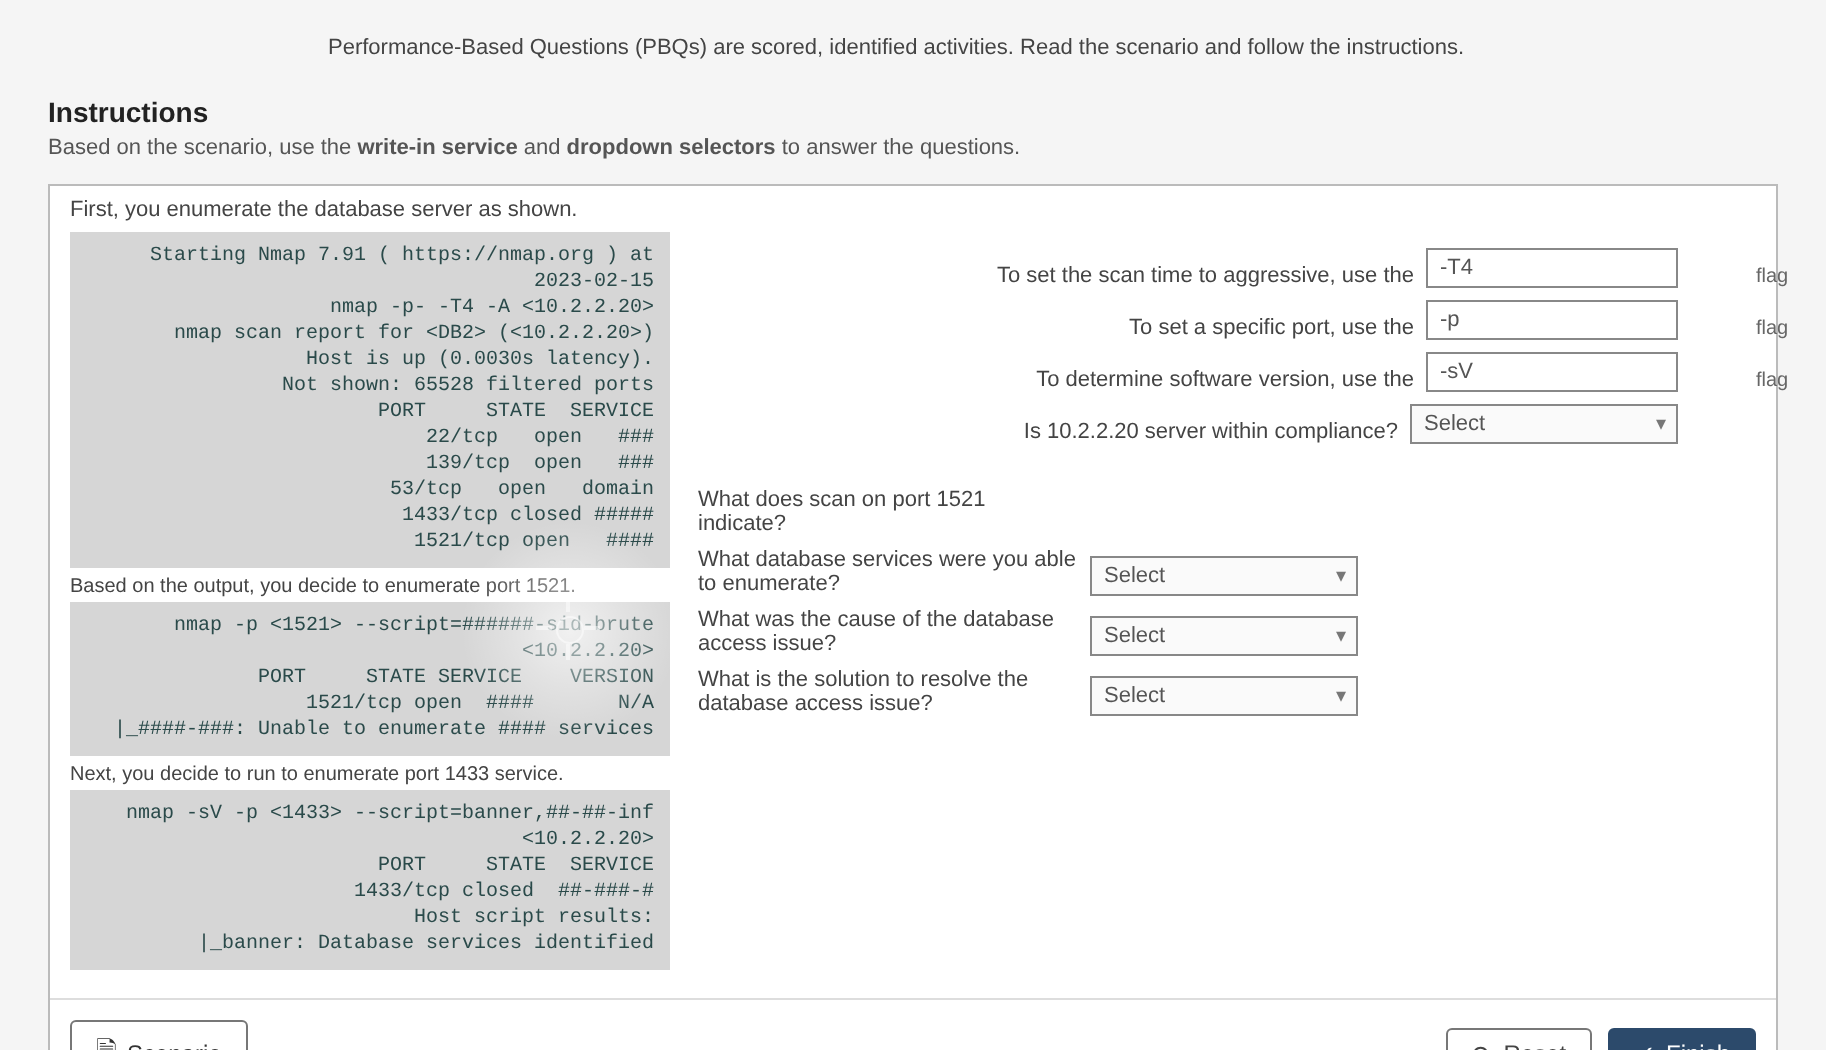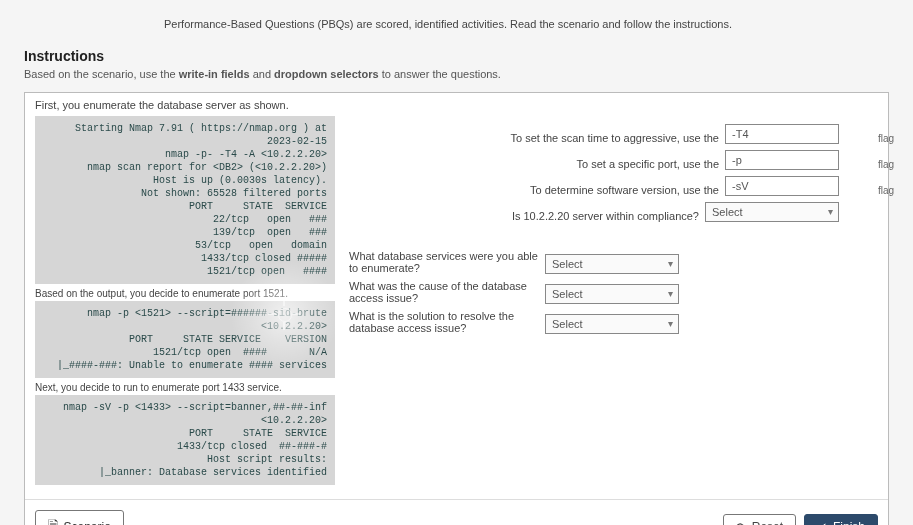--- a/index.html
+++ b/index.html
@@ -79,21 +79,21 @@
     color: #444;
     text-align: right;
     flex: 1;
   }
   .q-label.left { text-align: left; flex: 0 0 190px; }
   .input-box {
     border: 1px solid #888;
     background: #fff;
     font-size: 11px;
     padding: 3px 6px;
-    width: 114px;
+    width: 126px;
     color: #555;
   }
   .select-box {
     border: 1px solid #888;
     background: #fafafa;
     font-size: 11px;
     padding: 3px 18px 3px 6px;
     width: 134px;
     color: #555;
     position: relative;
@@ -171,21 +171,21 @@
   .icon-check::before { content: "✓"; font-size: 13px; }
   .icon-doc::before { content: "🗎"; font-size: 13px; }
 </style>
 </head>
 <body>
 
 <div class="top-hint">Performance-Based Questions (PBQs) are scored, identified activities. Read the scenario and follow the instructions.</div>
 
 <div class="section-header">Instructions</div>
 <div class="section-sub">
-  <span>Based on the scenario, use the </span><b>write-in fields</b><span> and </span><b>dropdown selectors</b><span> to answer the questions.</span>
+  <span>Based on the scenario, use the </span><b>write-in service</b><span> and </span><b>dropdown selectors</b><span> to answer the questions.</span>
 </div>
 
 <div class="panel">
   <div class="panel-intro">First, you enumerate the database server as shown.</div>
 
   <div class="columns">
     <div class="left-col">
       <div class="term">Starting Nmap 7.91 ( https://nmap.org ) at
 2023-02-15
 nmap -p- -T4 -A &lt;10.2.2.20&gt;
@@ -235,20 +235,21 @@
 
       <div class="q-row">
         <div class="q-label">Is 10.2.2.20 server within compliance?</div>
         <div class="select-box">Select</div>
         <div class="tag"></div>
       </div>
 
       <div style="height:10px"></div>
 
       <div class="q-row" style="justify-content:flex-start">
+        <div class="q-label left">What does scan on port 1521 indicate?</div>
       </div>
 
       <div class="q-row" style="justify-content:flex-start">
         <div class="q-label left">What database services were you able to enumerate?</div>
         <div class="select-box">Select</div>
       </div>
 
       <div class="q-row" style="justify-content:flex-start">
         <div class="q-label left">What was the cause of the database access issue?</div>
         <div class="select-box">Select</div>

